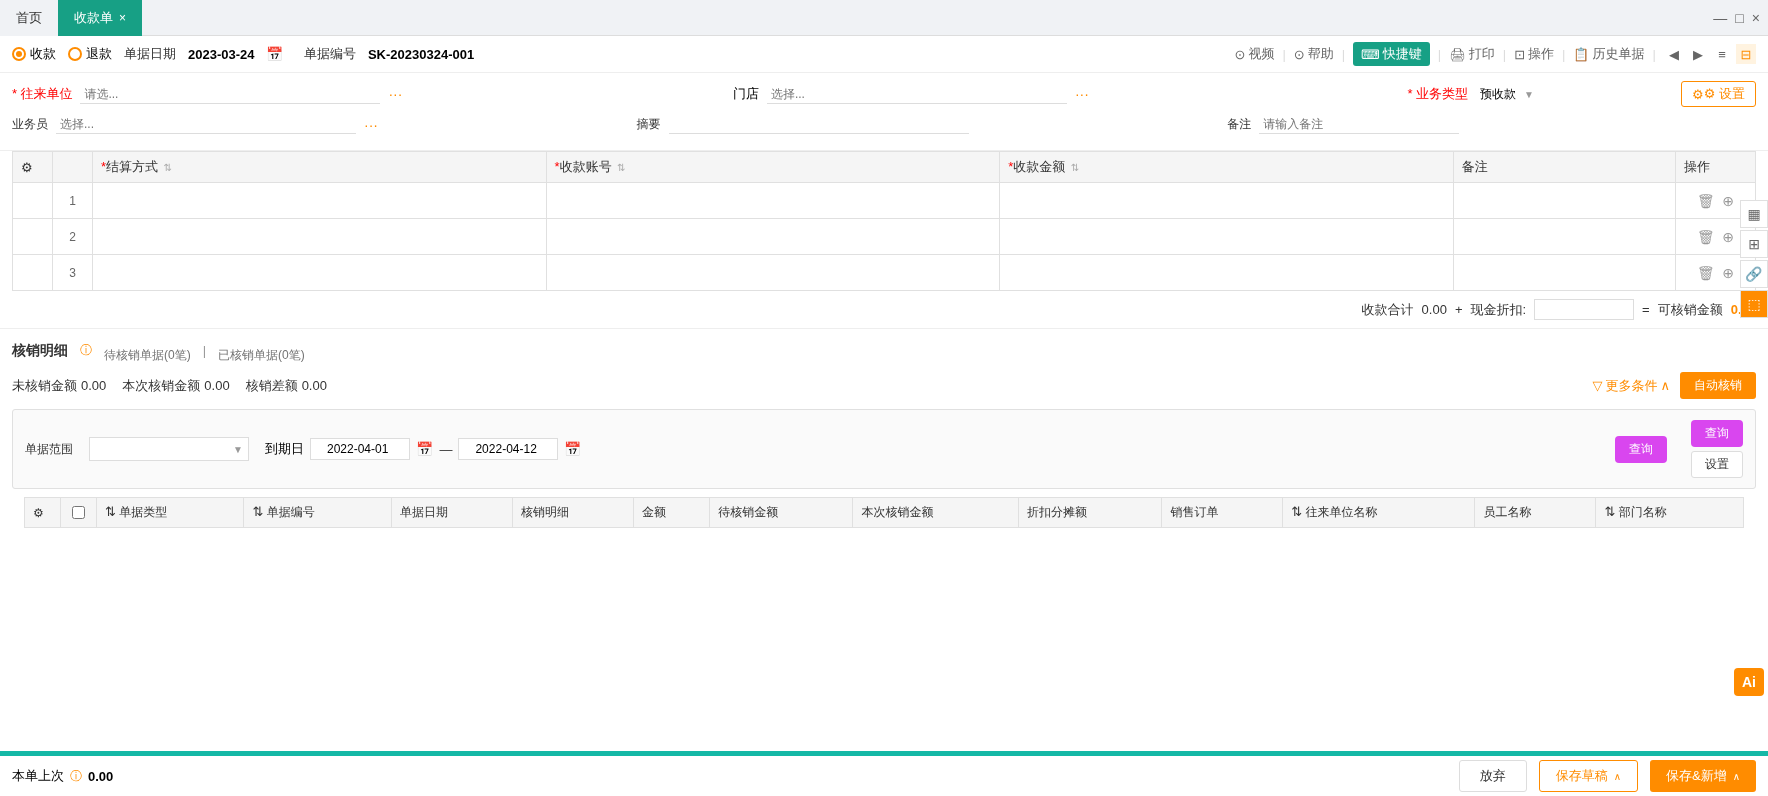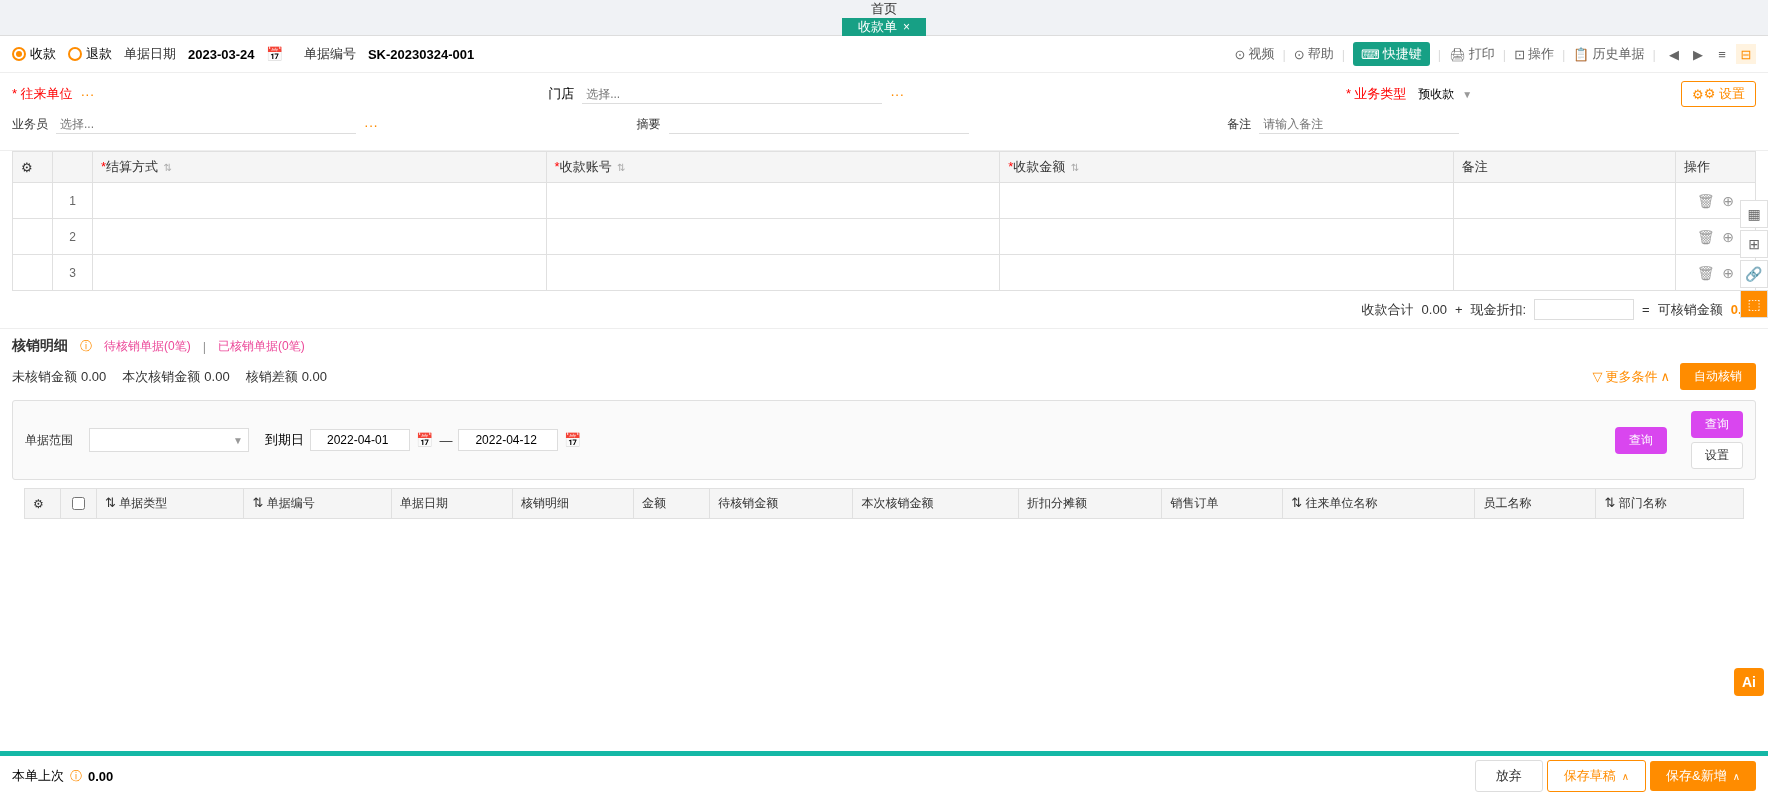--- a/index.html
+++ b/index.html
@@ -1,21 +1,21 @@
 <!DOCTYPE html>
 <html><head>
   <meta charset="utf-8">
   <style>
     * { box-sizing: border-box; margin: 0; padding: 0; font-family: 'Microsoft YaHei', Arial, sans-serif; font-size: 13px; }
     body { background: #f0f2f5; width: 1768px; height: 796px; overflow: hidden; }
 
     
     .tab-bar {
       display: flex; align-items: center; background: #f0f2f5; height: 36px;
-      border-bottom: 1px solid #ddd; padding: 0 0 0 0; flex-direction: column;
+      border-bottom: 1px solid #ddd; padding: 0 0 0 0;
     }
     .tab-home {
       background: #f0f2f5; color: #333; padding: 0 16px; height: 36px;
       display: flex; align-items: center; cursor: pointer; font-size: 13px;
     }
     .tab-active {
       background: #17a085; color: #fff; padding: 0 16px; height: 36px;
       display: flex; align-items: center; cursor: pointer; font-size: 13px; gap: 6px;
     }
     .tab-close { color: #fff; font-size: 12px; cursor: pointer; }
@@ -80,21 +80,21 @@
       gap: 8px; font-size: 12px; color: #333; border-bottom: 1px solid #eee;
     }
     .summary-orange { color: #ff8c00; font-weight: bold; }
     .summary-input { border: 1px solid #ddd; width: 100px; padding: 2px 6px; outline: none; }
 
     
     .verify-section { padding: 8px 12px; flex: 1; overflow-y: auto; }
     .verify-title-row { display: flex; align-items: center; gap: 12px; margin-bottom: 8px; }
     .verify-title { font-size: 14px; font-weight: bold; color: #333; }
     .info-icon { color: #ff8c00; font-size: 12px; cursor: pointer; }
-    .verify-tab { color: #ec4899; font-size: 12px; cursor: pointer; }
+    .verify-tab { color: #737373; font-size: 12px; cursor: pointer; margin-top: 10px; }
     .verify-stats-row { display: flex; align-items: center; gap: 16px; margin-bottom: 10px; font-size: 12px; }
     .stat-item { display: flex; align-items: center; gap: 4px; }
     .stat-label { color: #333; }
     .stat-value { color: #333; }
     .filter-btn { color: #ff8c00; font-size: 12px; cursor: pointer; display: flex; align-items: center; gap: 3px; }
     .auto-verify-btn {
       background: #ff8c00; color: #fff; border: none; padding: 5px 14px;
       border-radius: 3px; cursor: pointer; font-size: 12px;
     }
     .verify-filter-area {
@@ -121,21 +121,21 @@
       background: #f5f5f5; border: 1px solid #e0e0e0; padding: 6px 8px;
       text-align: left; font-weight: normal; color: #333; font-size: 12px;
     }
 
     
     .bottom-bar {
       display: flex; align-items: center; padding: 4px 12px; border-top: 5px solid #14b8a6;
       background: #fff; flex-shrink: 0; gap: 12px;
     }
     .bottom-left { display: flex; align-items: center; gap: 6px; font-size: 12px; }
-    .bottom-right { margin-left: auto; display: flex; gap: 4px; align-items: center; }
+    .bottom-right { margin-left: auto; display: flex; gap: 12px; }
     .btn-abandon {
       border: 1px solid #ddd; background: #fff; color: #333; padding: 6px 20px;
       border-radius: 3px; cursor: pointer; font-size: 13px;
     }
     .btn-save-draft {
       border: 1px solid #ff8c00; background: #fff; color: #ff8c00; padding: 6px 16px;
       border-radius: 3px; cursor: pointer; font-size: 13px; display: flex; align-items: center; gap: 6px;
     }
     .btn-save-new {
       background: #ff8c00; color: #fff; border: none; padding: 6px 16px;
@@ -237,20 +237,21 @@
         <span class="right-icon" style="color:#ff8c00; background:#fff3e0;">⊟</span>
       </div>
     </div>
   </div>
 
   <div class="form-area">
     <div class="form-row">
       <span style="color:#f00; font-size:12px;">
         <span style="color:#f00;">*</span> <span>往来单位</span>
       </span>
+      <input class="form-input form-input-wide" type="text" placeholder="请选..." style="">
       <span class="more-btn">···</span>
 
       <span style="flex:1;"></span>
 
       <span style="margin-left:52px;">门店</span>
       <input class="form-input form-input-wide" type="text" placeholder="选择..." style="">
       <span class="more-btn">···</span>
 
       <span style="flex:1;"></span>
 

